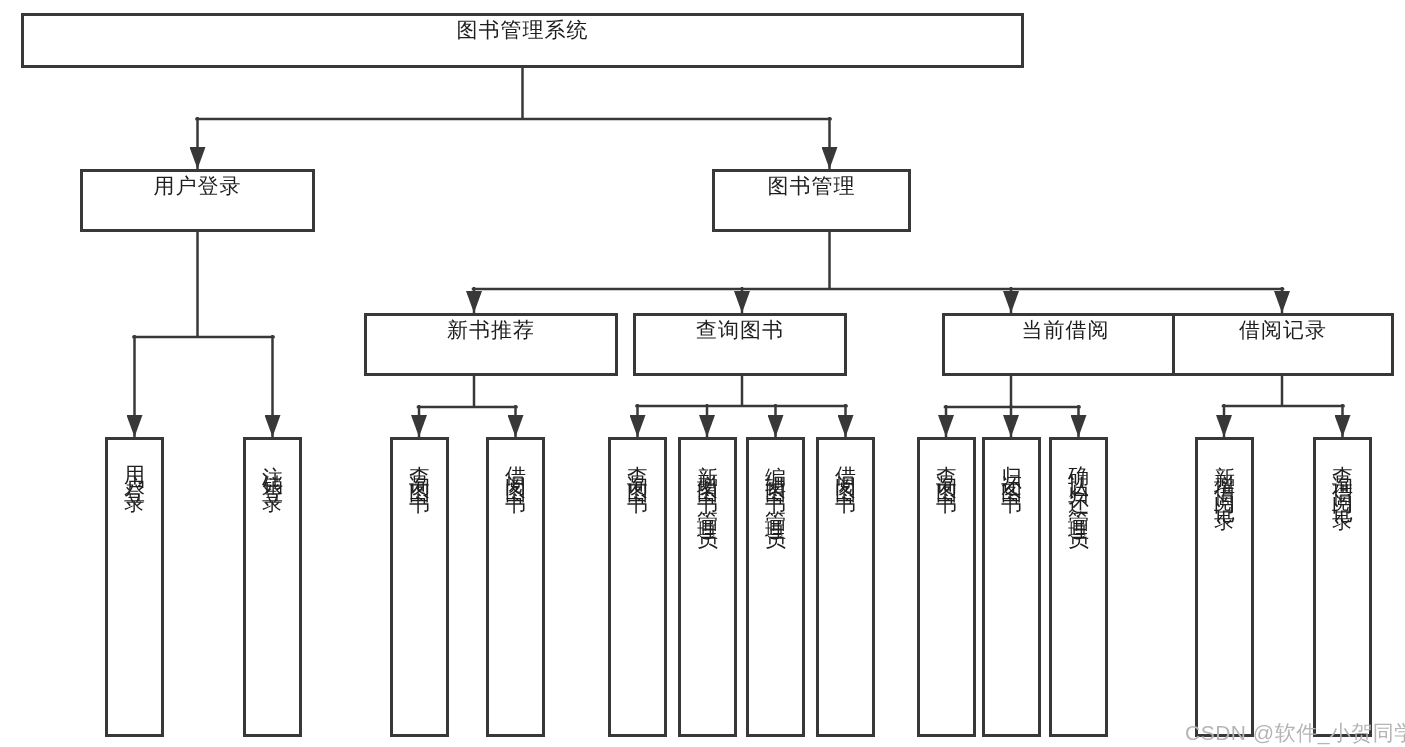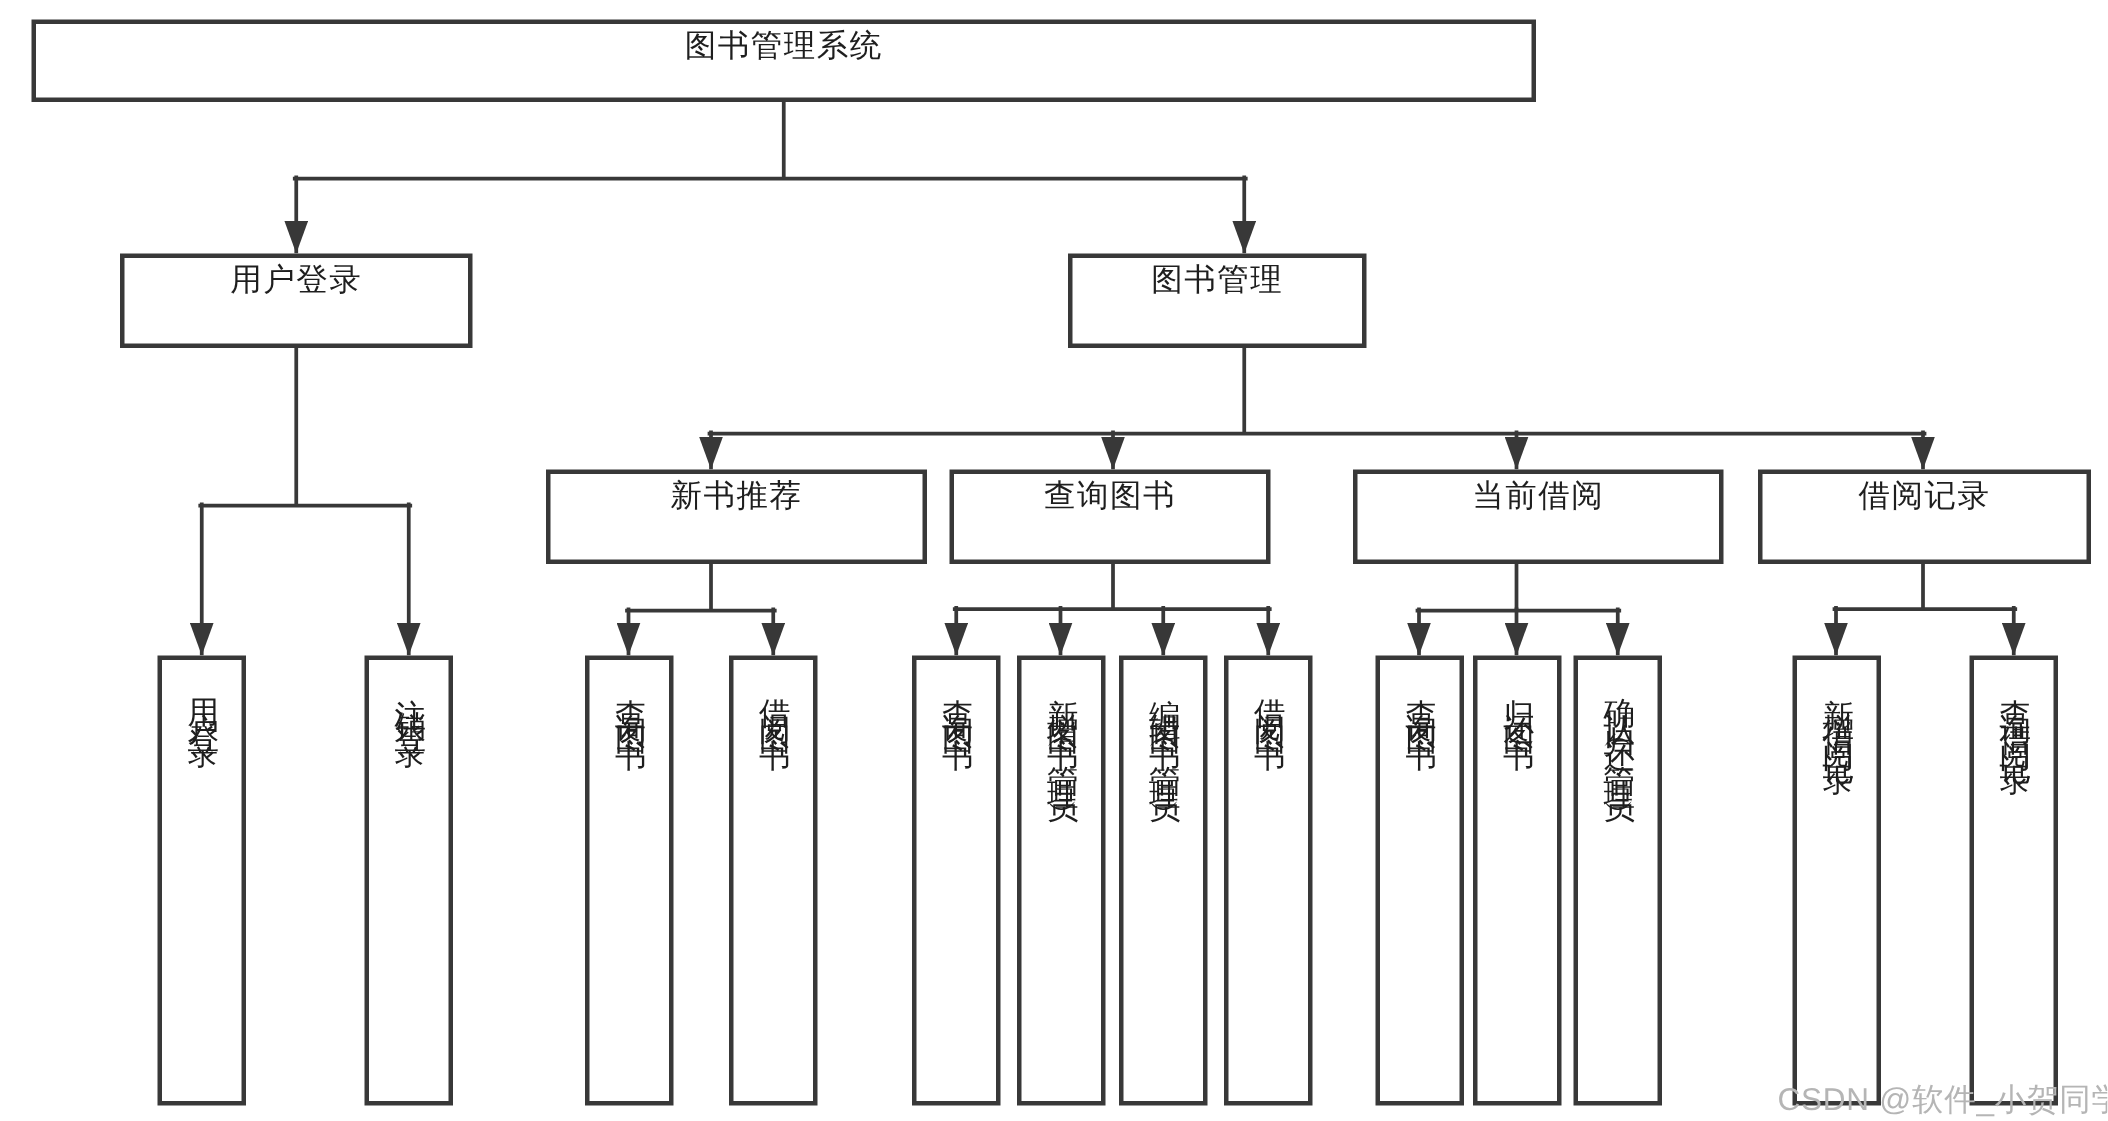--- a/index.html
+++ b/index.html
@@ -112,21 +112,21 @@
   <div class="box" style="left:712px;top:169px;width:199px;height:63px">
     <span class="hlabel">图书管理</span>
   </div>
 
   <div class="box" style="left:364px;top:313px;width:254px;height:63px">
     <span class="hlabel">新书推荐</span>
   </div>
   <div class="box" style="left:633px;top:313px;width:214px;height:63px">
     <span class="hlabel">查询图书</span>
   </div>
-  <div class="box" style="left:902px;top:313px;width:247px;height:63px">
+  <div class="box" style="left:942px;top:313px;width:247px;height:63px">
     <span class="hlabel">当前借阅</span>
   </div>
   <div class="box" style="left:1172px;top:313px;width:222px;height:63px">
     <span class="hlabel">借阅记录</span>
   </div>
 
   <div class="box box-v" style="left:105px">
     <span class="vlabel">用户登录</span>
   </div>
   <div class="box box-v" style="left:243px">

